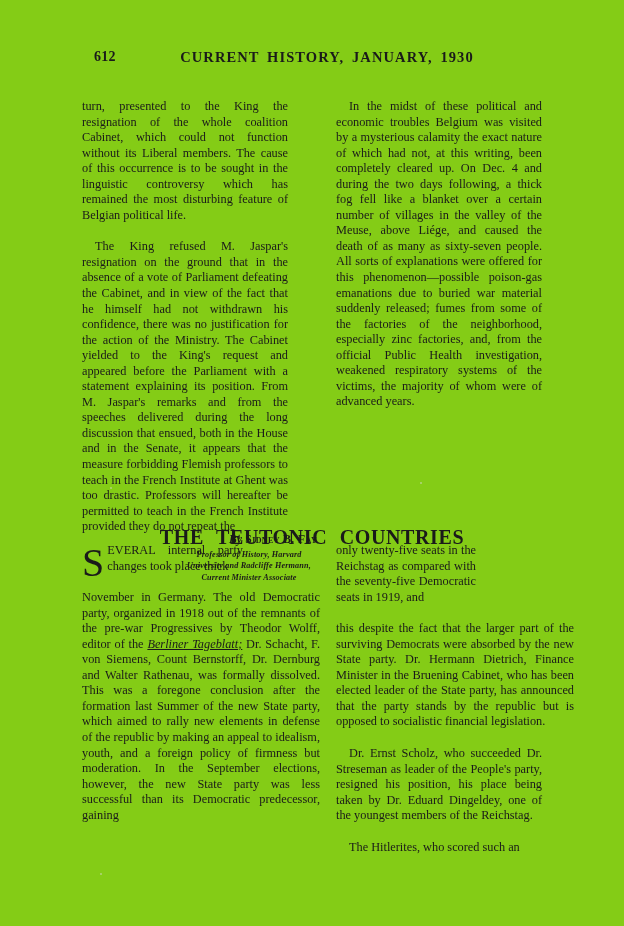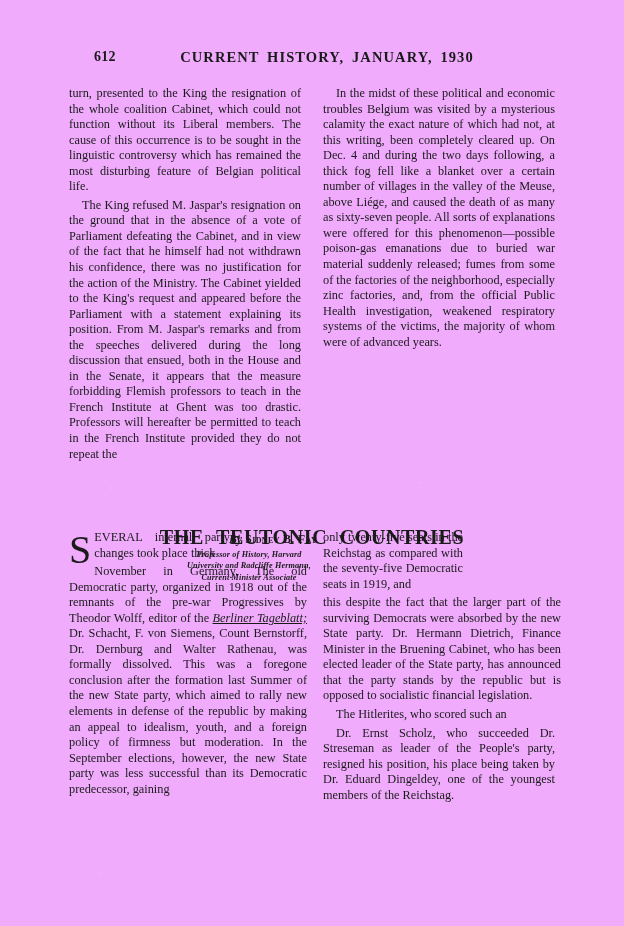--- a/index.html
+++ b/index.html
@@ -14,21 +14,21 @@
     font-family: "Liberation Serif", "DejaVu Serif", serif;
     color: #1a1a1a;
     overflow: hidden;
     position: relative;
   }
   .page {
     position: absolute;
     left: 0; top: 0;
     width: 624px;
     height: 926px;
-    background: #f0abfc;
+    background: #84cc16;
   }
 
   
   .running-head {
     position: absolute;
     left: 66px;
     top: 49px;
     width: 492px;
     height: 22px;
   }
@@ -67,21 +67,21 @@
     font-size: 12.3px;
     line-height: 15.55px;
     text-align: justify;
     text-justify: inter-word;
     hyphens: manual;
     -webkit-hyphens: manual;
   }
   .col.left  { left: 0; }
   .col.right { left: 254px; }
   .col p {
-    margin: 3px;
+    margin: 16px;
     text-indent: 13px;
   }
   .col p.noindent { text-indent: 0; }
 
   
   #section-one { top: 83px; height: 400px; }
 
   
   .section-heading {
     position: absolute;
@@ -199,22 +199,22 @@
     <div class="col left">
       <p class="dropcap-para lead-left">
         <span class="dropcap">S</span><span>EVERAL internal party changes took place thick</span>
       </p>
       <p class="noindent after-lead"><span>November in Germany. The old Democratic party, organized in 1918 out of the remnants of the pre-war Progressives by Theodor Wolff, editor of the </span><em class="title">Berliner Tageblatt;</em><span> Dr. Schacht, F. von Siemens, Count Bernstorff, Dr. Dernburg and Walter Rathenau, was formally dissolved.  This was a foregone conclusion after the formation last Summer of the new State party, which aimed to rally new elements in defense of the republic by making an appeal to idealism, youth, and a foreign policy of firmness but moderation. In the September elections, however, the new State party was less successful than its Democratic predecessor, gaining</span></p>
     </div>
 
     <div class="col right">
       <p class="noindent lead-right">only twenty-five seats in the Reichstag as compared with the seventy-five Democratic seats in 1919, and</p>
       <p class="noindent after-lead">this despite the fact that the larger part of the surviving Democrats were absorbed by the new State party. Dr. Hermann Dietrich, Finance Minister in the Bruening Cabinet, who has been elected leader of the State party, has announced that the party stands by the republic but is opposed to socialistic financial legislation.</p>
+      <p>Dr. Ernst Scholz, who succeeded Dr. Streseman as leader of the People's party, resigned his position, his place being taken by Dr. Eduard Dingeldey, one of the youngest members of the Reichstag.</p>
       <p>The Hitlerites, who scored such an</p>
-      <p>Dr. Ernst Scholz, who succeeded Dr. Streseman as leader of the People's party, resigned his position, his place being taken by Dr. Eduard Dingeldey, one of the youngest members of the Reichstag.</p>
     </div>
 
   </div>
 
   <div class="byline">
     <div class="by-line-main">
       <span class="by-word">By</span>
       <span class="author">Sidney B. Fay</span>
     </div>
     <div class="affil">

